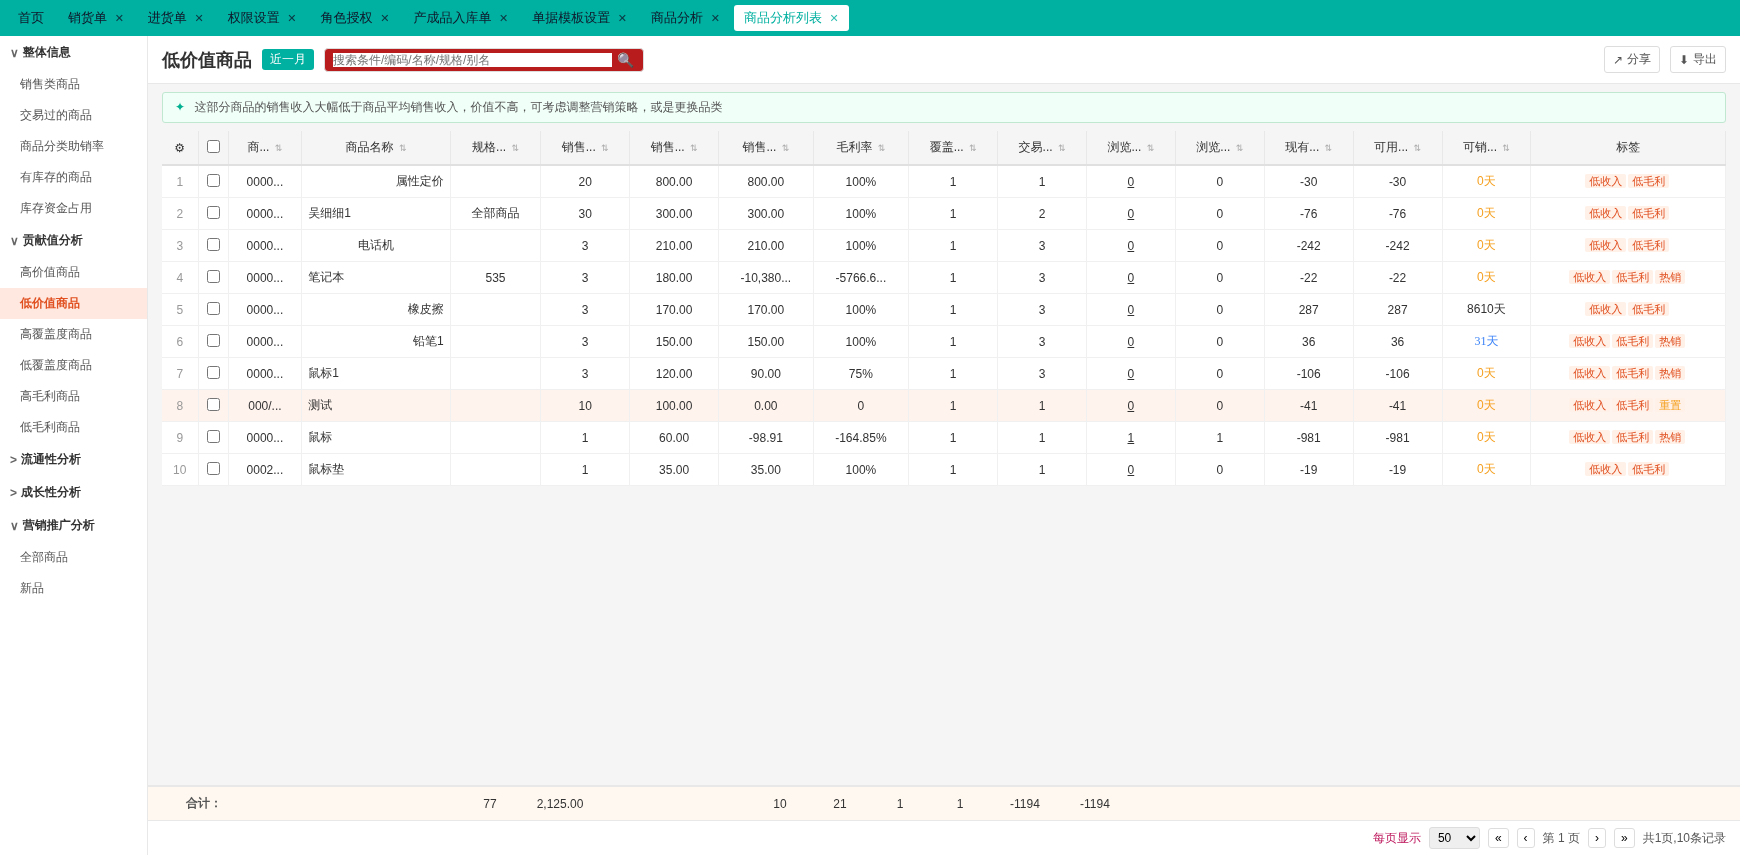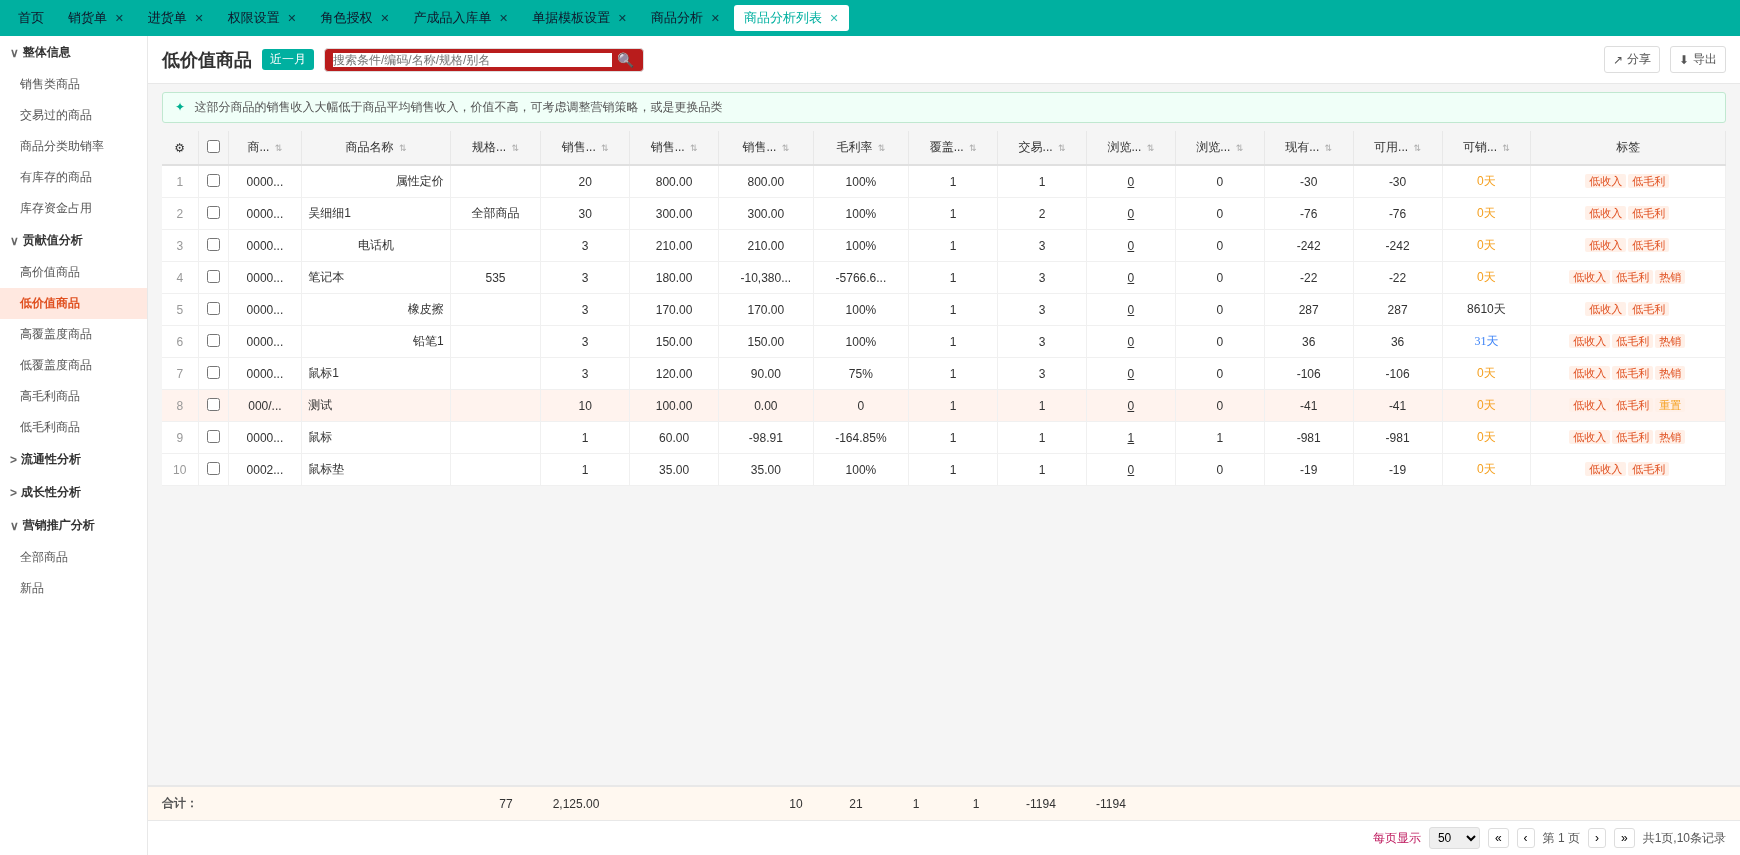--- a/index.html
+++ b/index.html
@@ -175,21 +175,21 @@
 
     
     .table-footer {
       background: #fff8f0;
       border-top: 2px solid #e8e8e8;
       padding: 8px 14px;
       display: flex;
       align-items: center;
       font-size: 12px;
     }
-    .footer-label { color: #555; font-weight: bold; margin-right: 28px; width: 60px; text-align: left; }
+    .footer-label { color: #555; font-weight: bold; margin-right: 12px; width: 60px; text-align: right; }
     .footer-cells {
       display: flex;
       flex: 1;
       gap: 0;
     }
     .footer-cell {
       text-align: center;
       color: #333;
       padding: 0 6px;
     }

